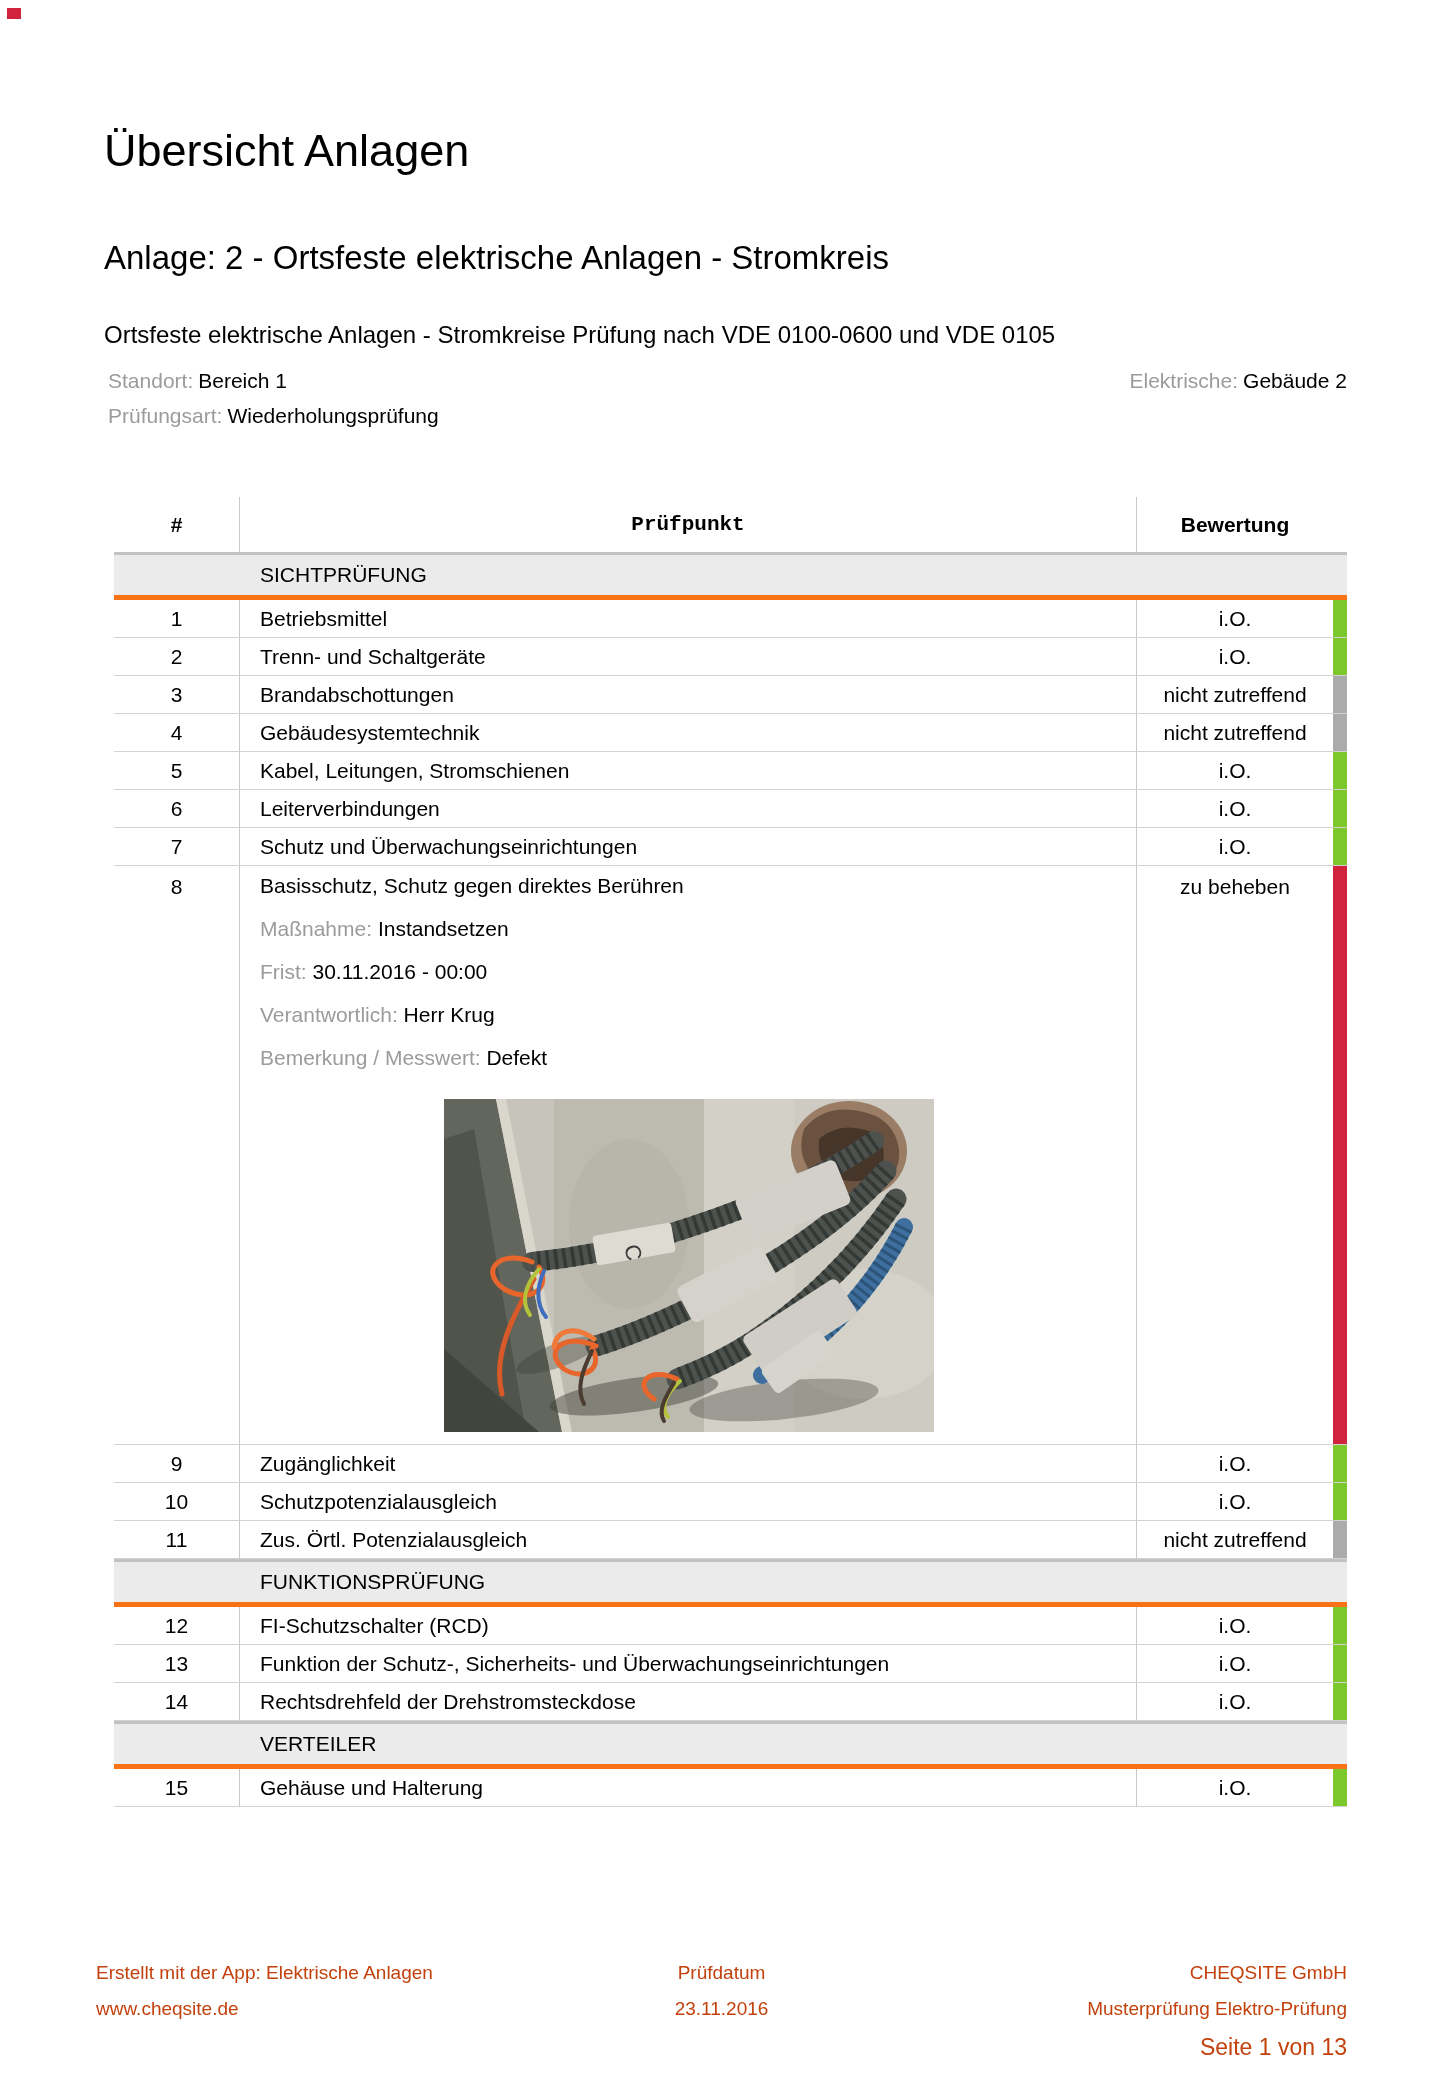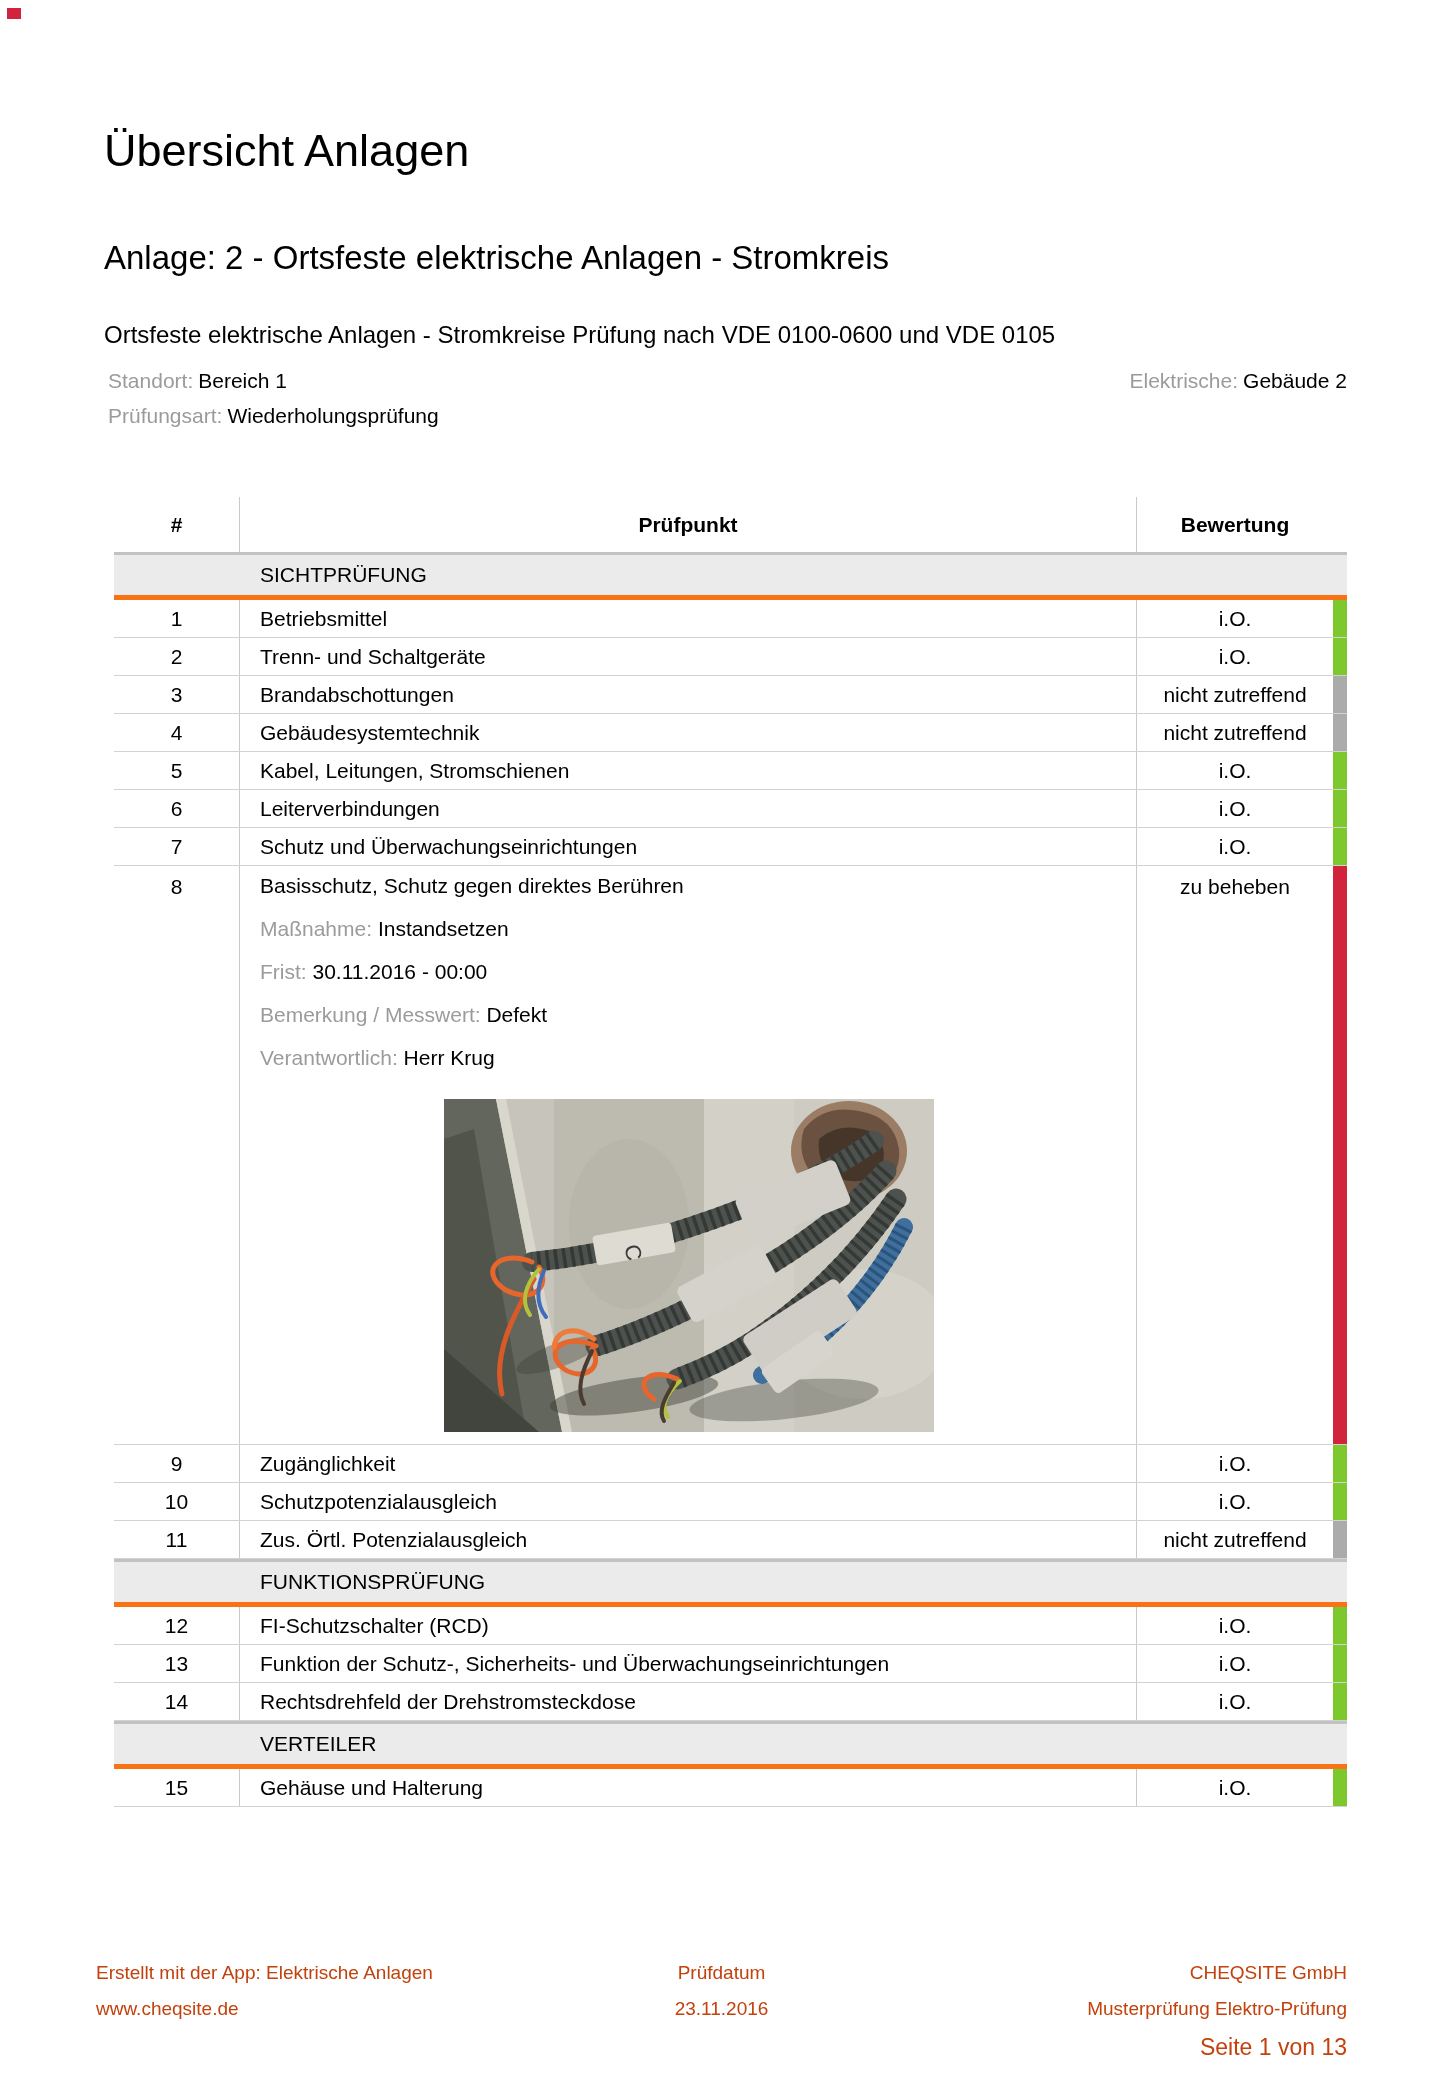--- a/index.html
+++ b/index.html
@@ -18,21 +18,21 @@
   .meta-pruefungsart { left:108px; top:404px; }
   .meta-gesamtanlage { right:93px;  top:369px; text-align:right; }
   .meta-label { color:#9b9b9b; margin-right:5px; }
 
   .table { position:absolute; left:114px; top:497px; width:1233px; font-size:21px; }
   .t-head { display:flex; height:55px; font-weight:bold; align-items:stretch; }
   .cell-num    { width:126px; flex:none; box-sizing:border-box; border-right:1px solid #c9c9c9;
                  display:flex; align-items:center; justify-content:center; }
   .cell-main   { width:897px; flex:none; box-sizing:border-box; border-right:1px solid #c9c9c9;
                  display:flex; align-items:center; padding-left:20px; }
-  .t-head .cell-main { justify-content:center; padding-left:0; }
+  .t-head .cell-main { justify-content:center; padding-left:0;font-family:Liberation Mono, monospace; }
   .cell-rating { width:196px; flex:none; display:flex; align-items:center; justify-content:center; }
   .cell-bar    { width:14px; flex:none; }
 
   .section-row { height:48px; box-sizing:border-box; background:#ebebeb;
                  border-top:3px solid #c2c2c2; border-bottom:5px solid #f97316;
                  display:flex; align-items:center; padding-left:146px; }
 
   .item-row { display:flex; align-items:stretch; box-sizing:border-box; min-height:38px;
               border-bottom:1px solid #d2d2d2; background:#fff; }
 
@@ -125,22 +125,22 @@
           <div class="cell-main">Schutz und Überwachungseinrichtungen</div>
           <div class="cell-rating">i.O.</div>
           <div class="cell-bar" style="background: rgb(125, 200, 45);"></div>
         </div>
         <div class="item-row expanded">
           <div class="cell-num">8</div>
           <div class="cell-main">
             <div class="row-title">Basisschutz, Schutz gegen direktes Berühren</div>
             <div class="detail-line"><span class="detail-label">Maßnahme: </span><span>Instandsetzen</span></div>
             <div class="detail-line"><span class="detail-label">Frist: </span><span>30.11.2016 - 00:00</span></div>
+            <div class="detail-line"><span class="detail-label">Verantwortlich: </span><span>Herr Krug</span></div>
             <div class="detail-line"><span class="detail-label">Bemerkung / Messwert: </span><span>Defekt</span></div>
-            <div class="detail-line"><span class="detail-label">Verantwortlich: </span><span>Herr Krug</span></div>
             <div class="photo-wrap">
   <svg viewBox="0 0 490 333" width="490" height="333">
     <rect width="490" height="333" fill="#c7c4bb"></rect>
     <rect x="110" y="0" width="150" height="333" fill="#bdbab0"></rect>
     <rect x="260" y="0" width="90" height="333" fill="#d3d0c8"></rect>
     <rect x="350" y="0" width="140" height="333" fill="#cecbc2"></rect>
     <ellipse cx="420" cy="235" rx="85" ry="65" fill="#d8d5cc" opacity="0.7"></ellipse>
     <ellipse cx="185" cy="125" rx="60" ry="85" fill="#b3b0a6" opacity="0.5"></ellipse>
     <polygon points="0,0 52,0 118,333 0,333" fill="#63665c"></polygon>
     <polygon points="0,40 30,30 82,333 0,333" fill="#51544b"></polygon>

